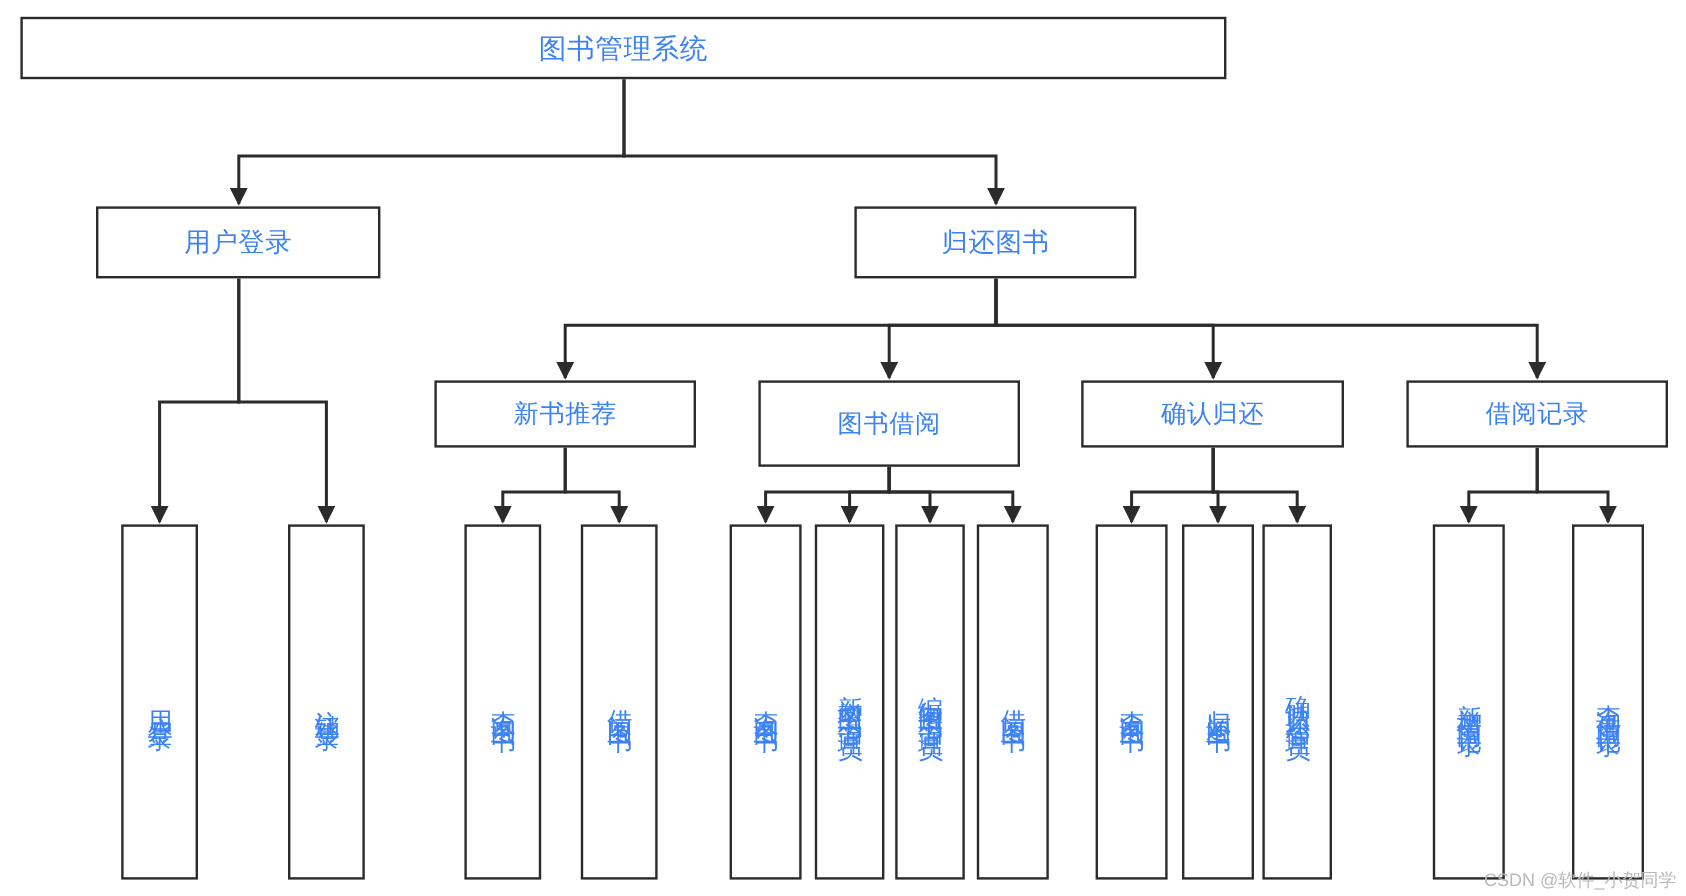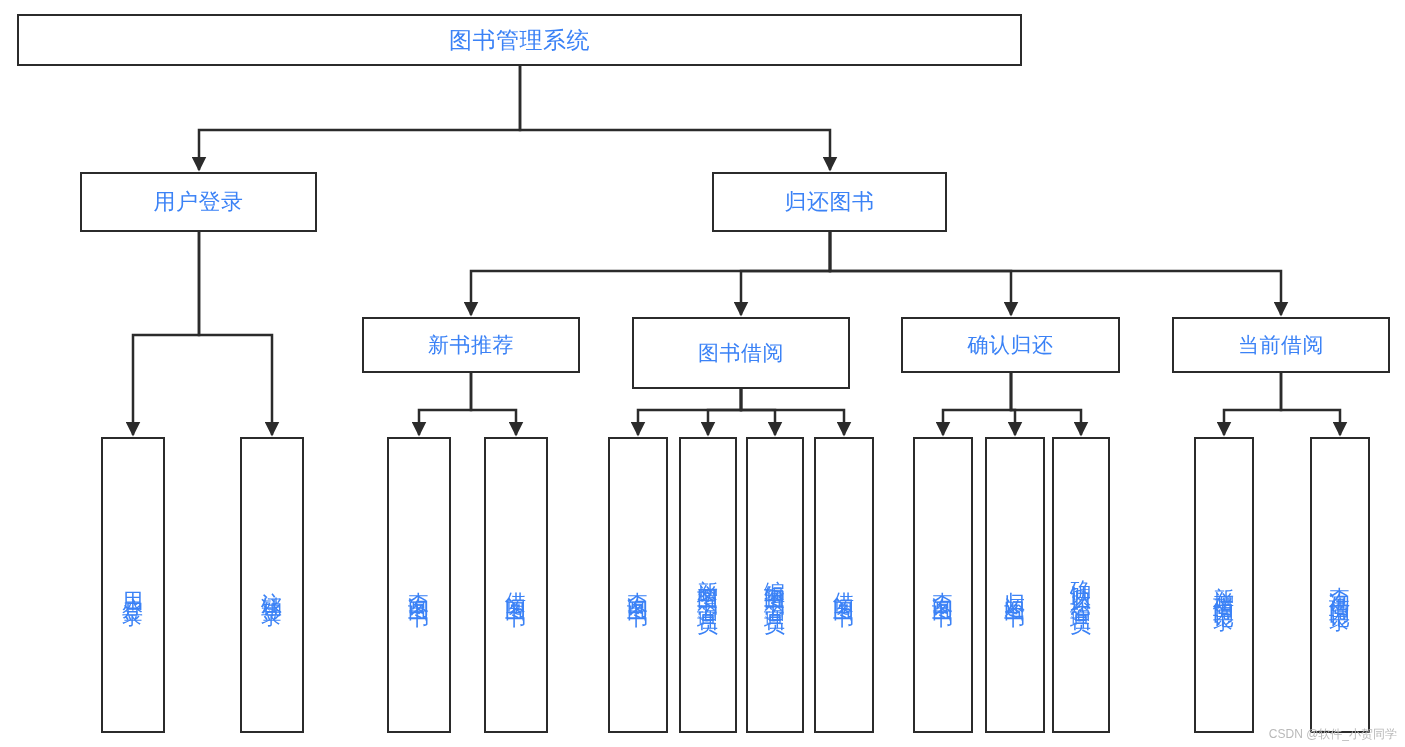--- a/index.html
+++ b/index.html
@@ -58,21 +58,21 @@
   .level2-node {
     font-size: 21px;
   }
   .leaf-node {
     font-size: 21px;
   }
   #watermark {
     position: absolute;
     right: 8px;
     bottom: 4px;
-    font-size: 12px;
+    font-size: 15px;
     color: #b9b9b9;
     white-space: nowrap;
     user-select: none;
     pointer-events: none;
   }
 </style>
 </head>
 <body>
 
 <div id="diagram-root">
@@ -119,21 +119,21 @@
       <div class="node horizontal level2-node" style="left: 362px; top: 317px; width: 218px; height: 56px;">
         <span class="node-label">新书推荐</span>
       </div>
       <div class="node horizontal level2-node" style="left: 632px; top: 317px; width: 218px; height: 72px;">
         <span class="node-label">图书借阅</span>
       </div>
       <div class="node horizontal level2-node" style="left: 901px; top: 317px; width: 219px; height: 56px;">
         <span class="node-label">确认归还</span>
       </div>
       <div class="node horizontal level2-node" style="left: 1172px; top: 317px; width: 218px; height: 56px;">
-        <span class="node-label">当前借阅</span>
+        <span class="node-label">借阅记录</span>
       </div>
       <div class="node vertical leaf-node" style="left: 101px; top: 437px; width: 64px; height: 296px;">
         <span class="node-label">用户登录</span>
       </div>
       <div class="node vertical leaf-node" style="left: 240px; top: 437px; width: 64px; height: 296px;">
         <span class="node-label">注销登录</span>
       </div>
       <div class="node vertical leaf-node" style="left: 387px; top: 437px; width: 64px; height: 296px;">
         <span class="node-label">查询图书</span>
       </div>

